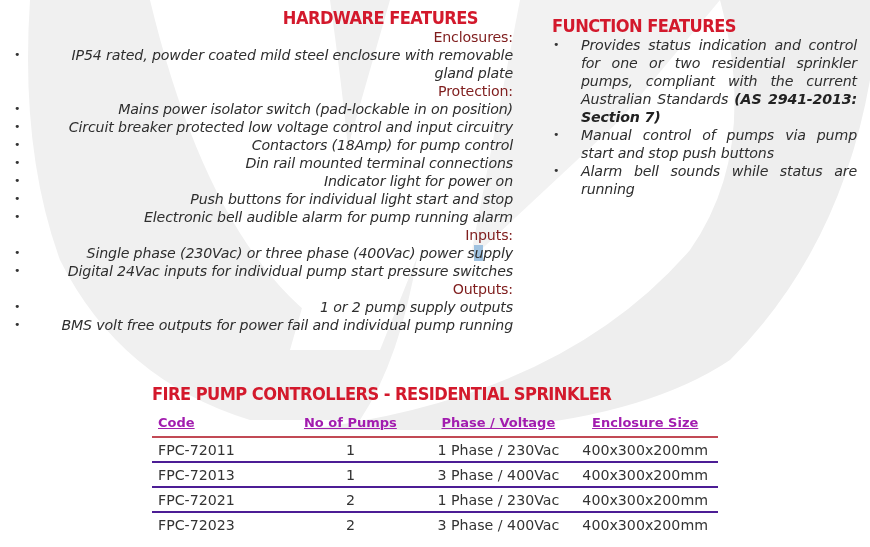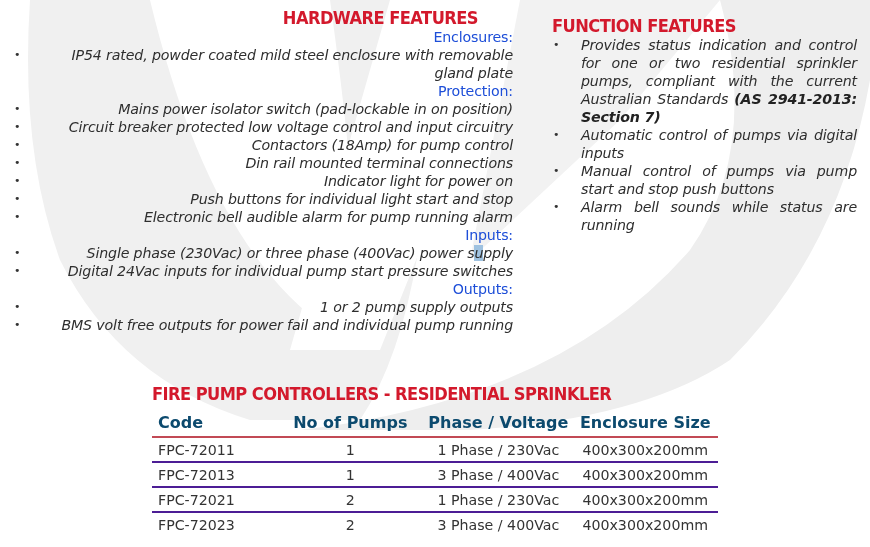--- a/index.html
+++ b/index.html
@@ -13,42 +13,43 @@
   .page { position: absolute; inset: 0; z-index: 1; }
 
   .h-red {
     color: #d3192c; font-weight: bold; font-size: 17.5px; letter-spacing: -0.6px;
     line-height: 20px; margin: 0; transform: scaleX(0.93); transform-origin: left;
     white-space: nowrap;
   }
   .txt { font-size: 14.2px; line-height: 18px; letter-spacing: -0.15px; color: #2e2e2e; }
 
   #hardware { position: absolute; left: 13px; top: 8px; width: 500px; text-align: right; }
-  #hardware .group-label { font-size: 14.2px; line-height: 18px; color: #1d4ed8; margin: 0; }
+  #hardware .group-label { font-size: 14.2px; line-height: 18px; color: #7f1d1d; margin: 0; }
   ul.bullets { list-style: none; padding: 0; margin: 0; font-style: italic; }
   ul.bullets li { position: relative; padding-left: 29px; }
   ul.bullets li::before {
     content: "•"; position: absolute; left: 1px; top: 0; font-size: 11px; color: #333;
   }
 
   .sel {
     background: #9fc2e0;
   }
 
   #functions { position: absolute; left: 552px; top: 16px; width: 305px; }
   #functions ul.bullets li { padding-left: 29px; text-align: justify; }
   #functions .bold { font-weight: bold; color: #222; }
 
   #products { position: absolute; left: 152px; top: 384px; width: 566px; }
   #products .h-red { font-size: 17.5px; margin-bottom: 8px; }
   table.prod { border-collapse: collapse; width: 566px; }
   table.prod th {
-    font-weight: bold; font-size: 16px; color: #0c4a6e; text-align: center;
+    font-weight: bold; font-size: 13px; color: #a21caf; text-align: center;
     padding: 2px 0 4px 0; line-height: 18px;
     border-bottom: 2px solid #c24a55;
+    text-decoration: underline;
   }
   table.prod td {
     font-size: 14.2px; color: #333; text-align: center; line-height: 18px;
     padding: 3px 0 2px 0;
   }
   table.prod tr.row td { border-bottom: 2px solid #4c1d95; }
   table.prod tr.row:last-child td { border-bottom: none; }
   table.prod th:first-child, table.prod td:first-child { text-align: left; padding-left: 6px; }
   .c1 { width: 120px; } .c2 { width: 150px; } .c3 { width: 150px; } .c4 { width: 146px; }
 </style>
@@ -106,21 +107,20 @@
         <li>1 or 2 pump supply outputs</li>
         <li>BMS volt free outputs for power fail and individual pump running</li>
       </ul>
     </div>
   </section>
 
   <section id="functions">
     <h2 class="h-red">FUNCTION FEATURES</h2>
     <ul class="bullets txt">
       <li><span>Provides status indication and control for one or two residential sprinkler pumps, compliant with the current Australian Standards </span><span class="bold">(AS 2941-2013: Section 7)</span></li>
-      <li>Automatic control of pumps via digital inputs</li>
       <li>Manual control of pumps via pump start and stop push buttons</li>
       <li>Alarm bell sounds while status are running</li>
     </ul>
   </section>
 
   <section id="products">
     <h2 class="h-red">FIRE PUMP CONTROLLERS - RESIDENTIAL SPRINKLER</h2>
     <table class="prod">
       <thead>
         <tr>

